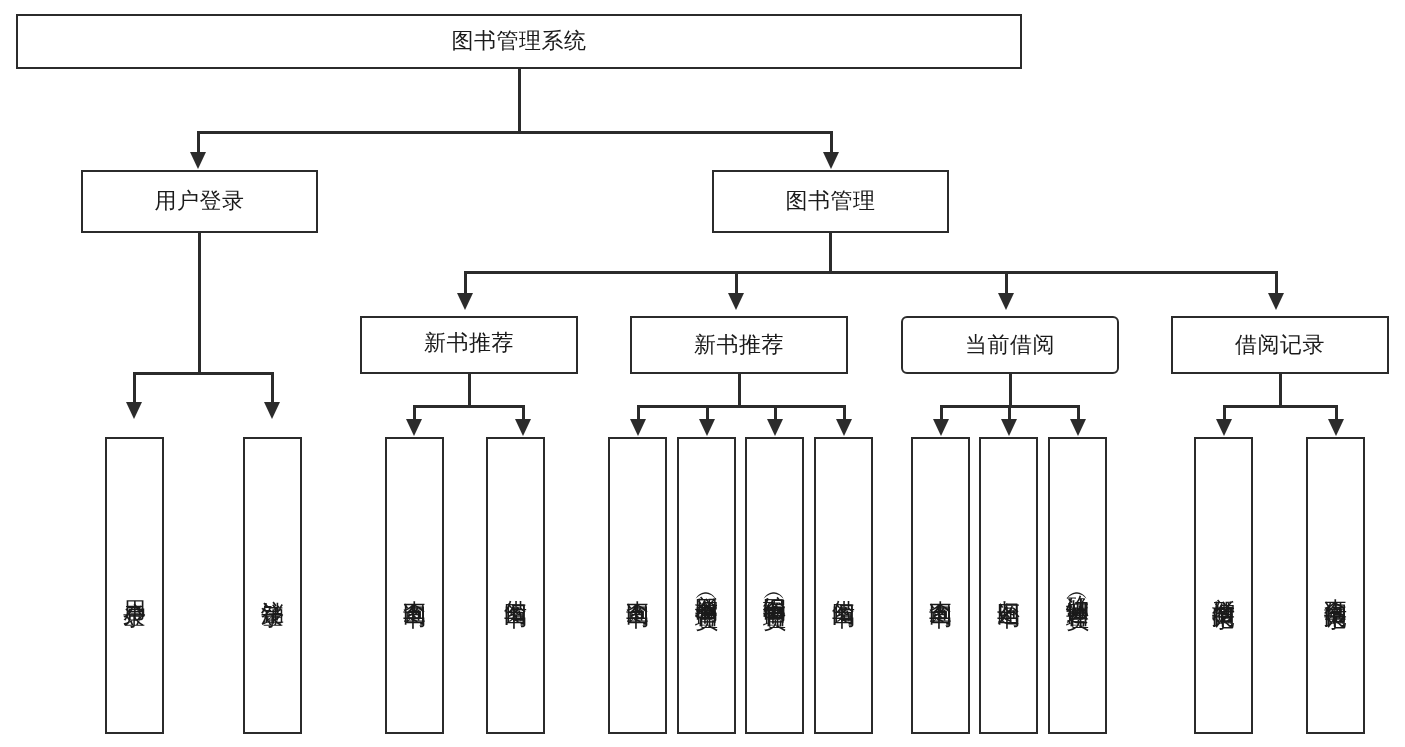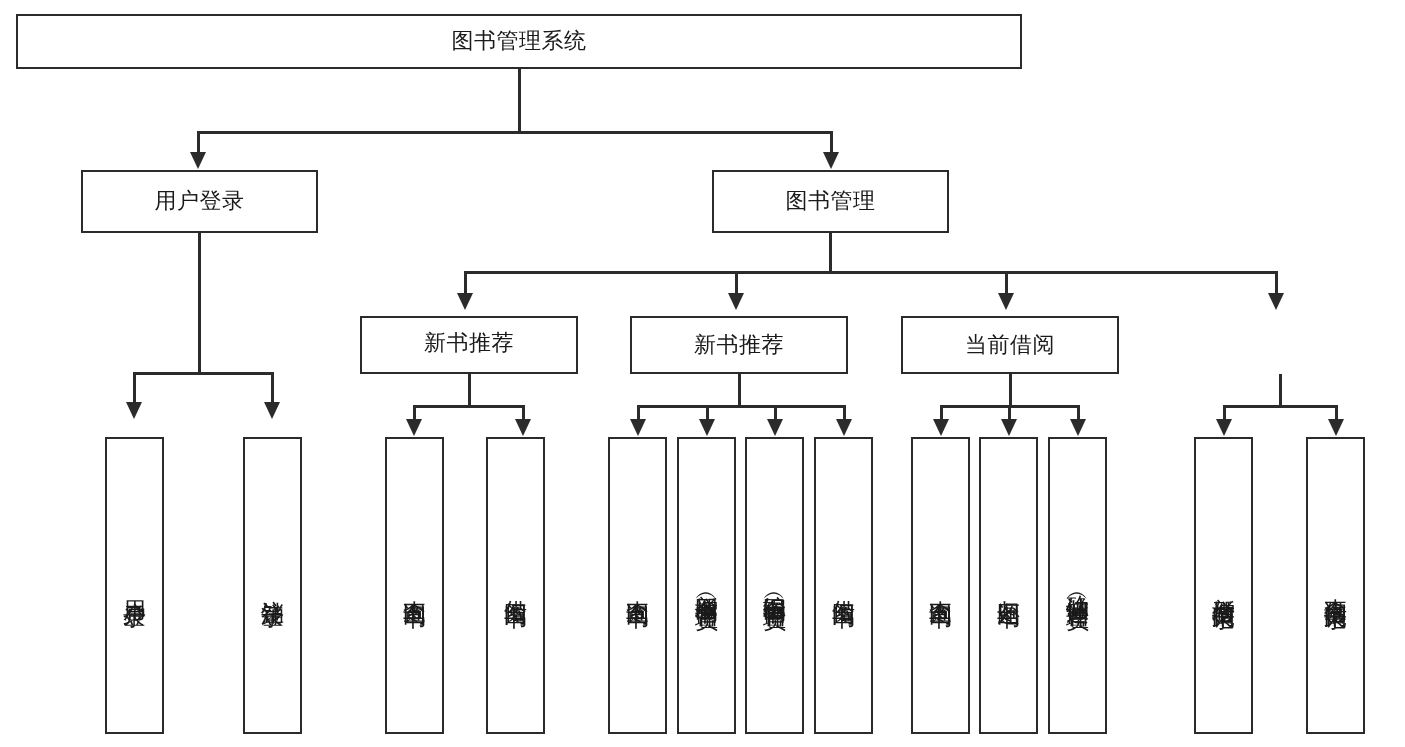--- a/index.html
+++ b/index.html
@@ -113,22 +113,25 @@
   <div class="arrow" style="left:728px; top:293px;"></div>
   <div class="arrow" style="left:998px; top:293px;"></div>
   <div class="arrow" style="left:1268px; top:293px;"></div>
 
   <div class="node node-h" style="left:360px; top:316px; width:218px; height:58px;font-family:Liberation Mono, monospace;">
     <span>新书推荐</span>
   </div>
   <div class="node node-h" style="left:630px; top:316px; width:218px; height:58px;">
     <span>新书推荐</span>
   </div>
-  <div class="node node-h" style="left:901px; top:316px; width:218px; height:58px;">
+  <div class="node node-h" style="left:901px; top:316px; width:218px; height:58px;border-radius:6px;">
     <span>当前借阅</span>
+  </div>
+  <div class="node node-h" style="left:1171px; top:316px; width:218px; height:58px;">
+    <span>借阅记录</span>
   </div>
 
   <div class="line vline" style="left:468px; top:374px; height:33px;"></div>
   <div class="line hline" style="left:414px; top:405px; width:110px;"></div>
   <div class="line vline" style="left:413px; top:405px; height:17px;"></div>
   <div class="line vline" style="left:522px; top:405px; height:17px;"></div>
   <div class="arrow" style="left:406px; top:419px;"></div>
   <div class="arrow" style="left:515px; top:419px;"></div>
 
   <div class="line vline" style="left:738px; top:374px; height:33px;"></div>

